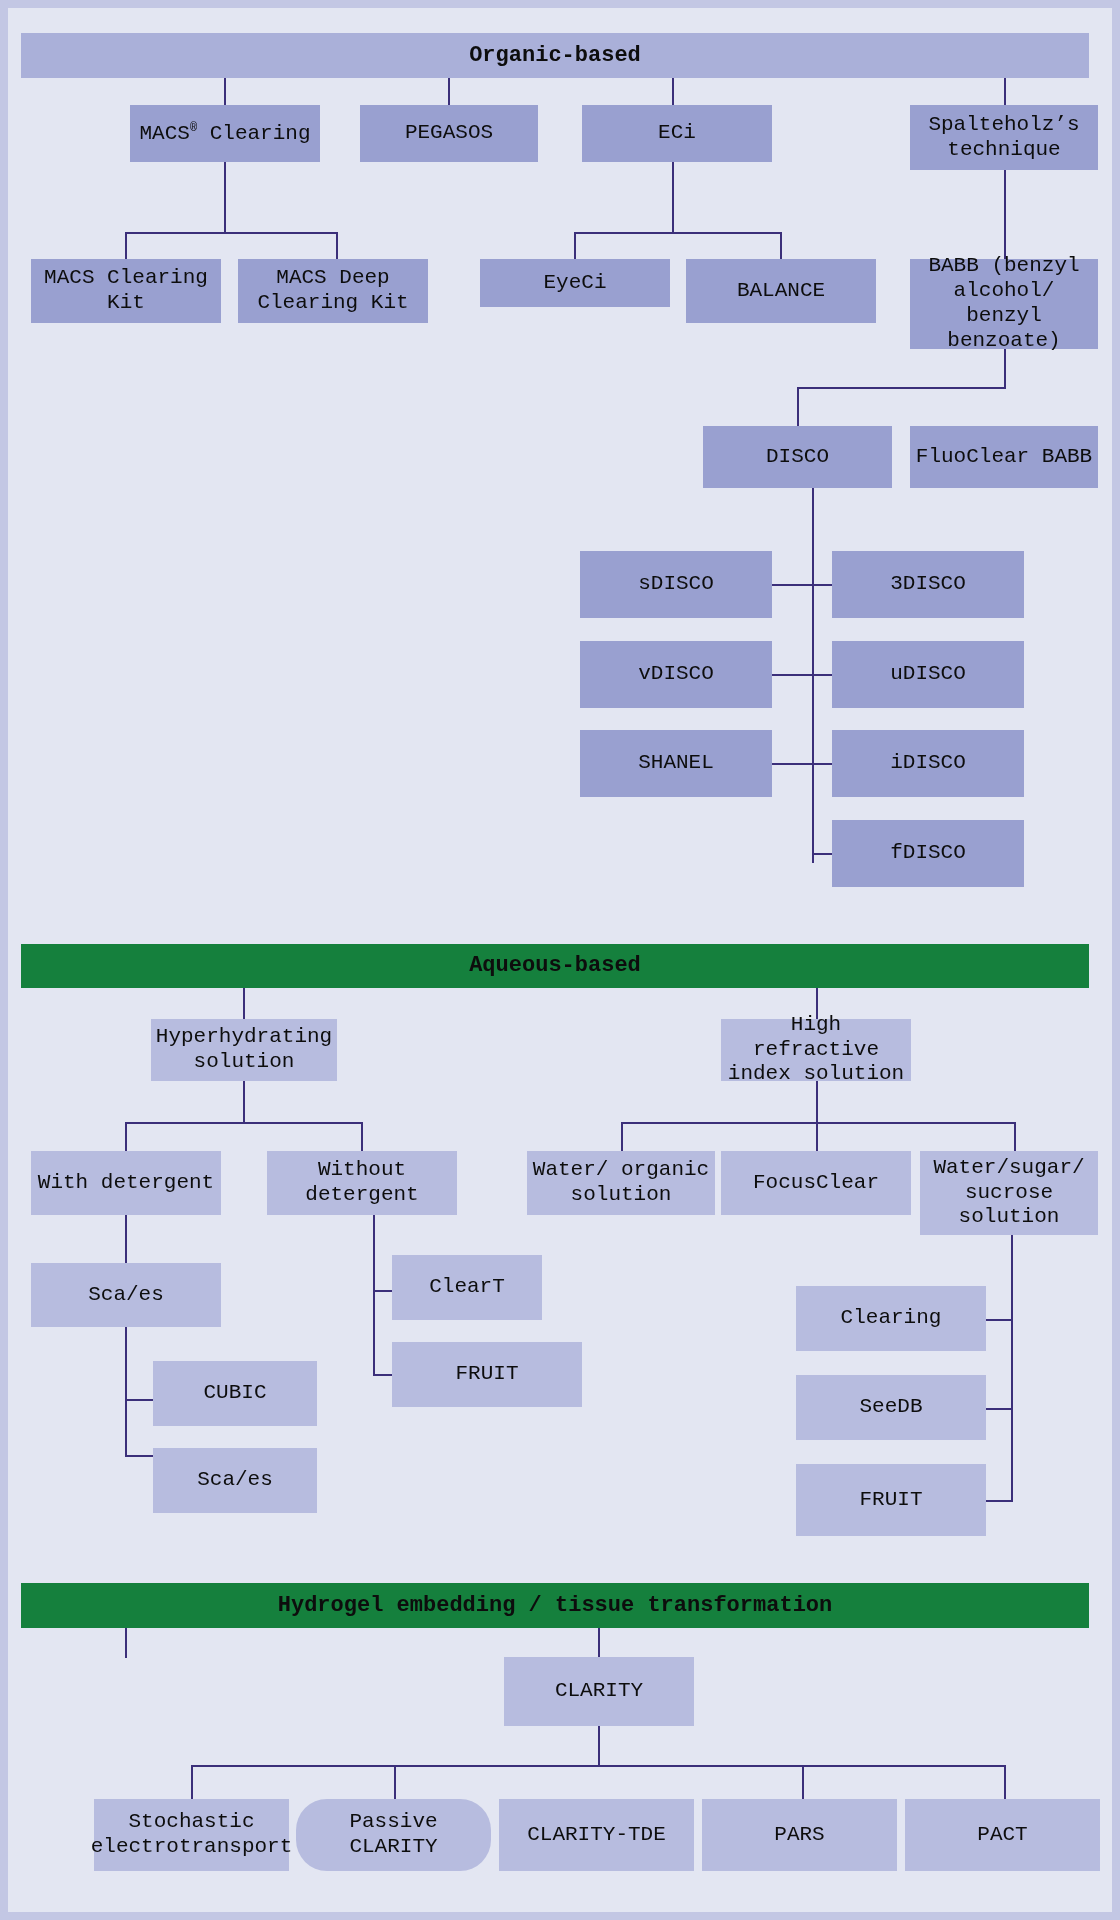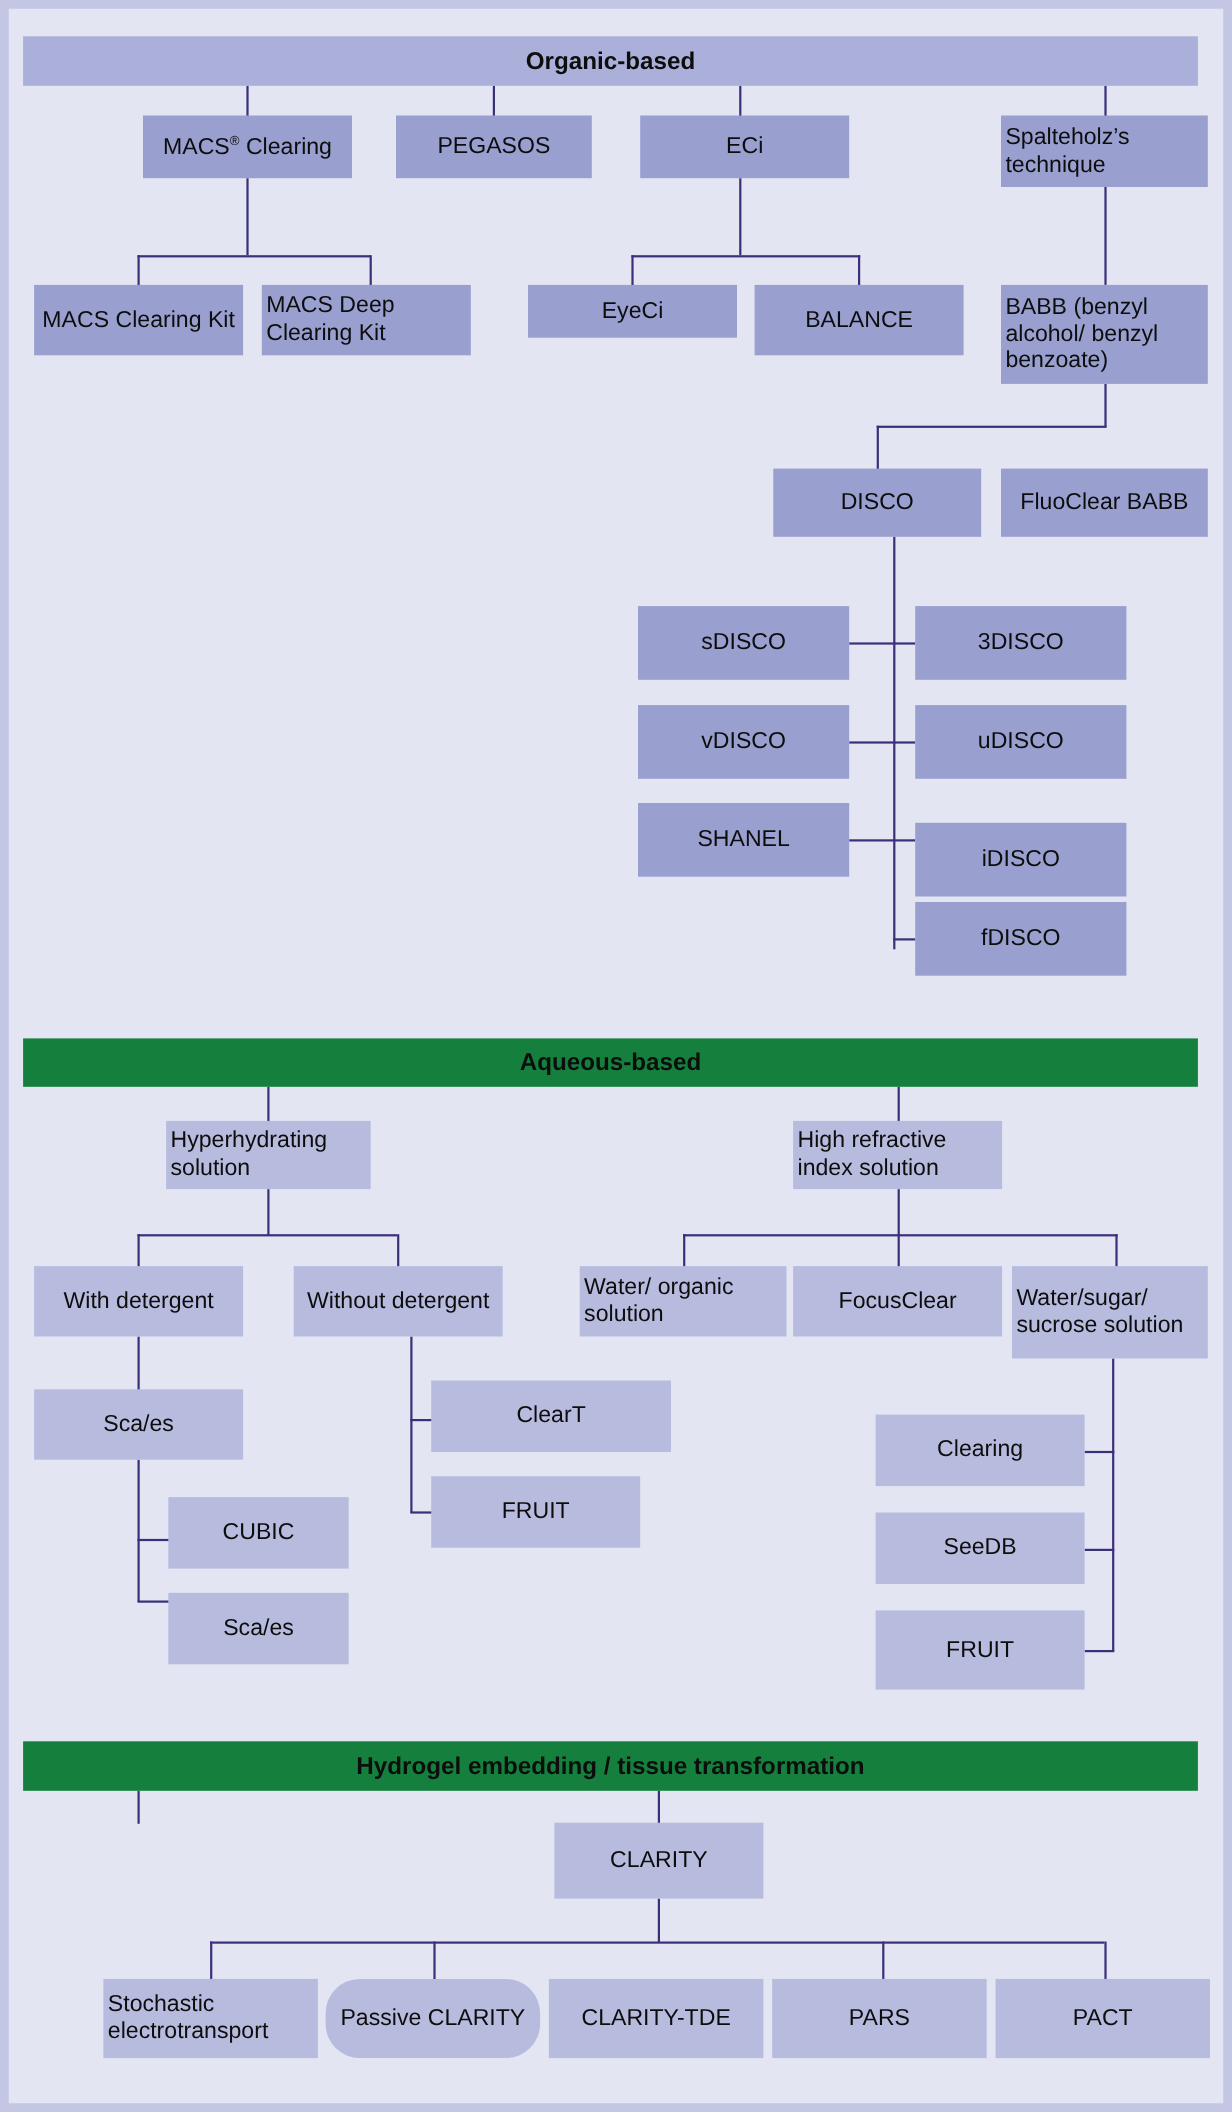--- a/index.html
+++ b/index.html
@@ -15,25 +15,27 @@
     width:1104px;height:1904px;
     background:#e3e6f2;
   }
   .node{
     position:absolute;
     background:#99a0d0;
     color:#0d0d0d;
     display:flex;
     align-items:center;
     justify-content:center;
+    text-align:center;
     font-size:21px;
     line-height:1.18;
     box-sizing:border-box;
     padding:12px 4px;
     z-index:3;
+    font-family:Liberation Mono, monospace;
   }
   .node.light{ background:#b7bcdf; }
   .node.header{
     font-weight:bold;
     font-size:22px;
     background:#aab0d9;
   }
   .node.header.dark{ background:#15803d; }
   .ln{
     position:absolute;
@@ -90,21 +92,21 @@
 
   <div class="node" style="left:572px;top:543px;width:192px;height:67px;">sDISCO</div>
   <div class="node" style="left:824px;top:543px;width:192px;height:67px;">3DISCO</div>
   <div class="ln h" style="left:764px;top:576px;width:60px;"></div>
 
   <div class="node" style="left:572px;top:633px;width:192px;height:67px;">vDISCO</div>
   <div class="node" style="left:824px;top:633px;width:192px;height:67px;">uDISCO</div>
   <div class="ln h" style="left:764px;top:666px;width:60px;"></div>
 
   <div class="node" style="left:572px;top:722px;width:192px;height:67px;">SHANEL</div>
-  <div class="node" style="left:824px;top:722px;width:192px;height:67px;margin-top:18px;">iDISCO</div>
+  <div class="node" style="left:824px;top:722px;width:192px;height:67px;">iDISCO</div>
   <div class="ln h" style="left:764px;top:755px;width:60px;"></div>
 
   <div class="node" style="left:824px;top:812px;width:192px;height:67px;">fDISCO</div>
   <div class="ln h" style="left:804px;top:845px;width:20px;"></div>
 
   <div class="node header dark" style="left:13px;top:936px;width:1068px;height:44px;">Aqueous-based</div>
 
   <div class="ln v" style="left:235px;top:980px;height:32px;"></div>
   <div class="ln v" style="left:808px;top:980px;height:32px;"></div>
 
@@ -124,21 +126,21 @@
 
   <div class="ln v" style="left:117px;top:1319px;height:129px;"></div>
   <div class="ln h" style="left:117px;top:1391px;width:29px;"></div>
   <div class="ln h" style="left:117px;top:1447px;width:29px;"></div>
   <div class="node light" style="left:145px;top:1353px;width:164px;height:65px;">CUBIC</div>
   <div class="node light" style="left:145px;top:1440px;width:164px;height:65px;">Sca/es</div>
 
   <div class="ln v" style="left:365px;top:1207px;height:160px;"></div>
   <div class="ln h" style="left:365px;top:1282px;width:20px;"></div>
   <div class="ln h" style="left:365px;top:1366px;width:20px;"></div>
-  <div class="node light" style="left:384px;top:1247px;width:218px;height:65px;">ClearT</div>
+  <div class="node light" style="left:384px;top:1247px;width:150px;height:65px;">ClearT</div>
   <div class="node light" style="left:384px;top:1334px;width:190px;height:65px;">FRUIT</div>
 
   <div class="ln v" style="left:808px;top:1073px;height:42px;"></div>
   <div class="ln h" style="left:613px;top:1114px;width:395px;"></div>
   <div class="ln v" style="left:613px;top:1114px;height:30px;"></div>
   <div class="ln v" style="left:808px;top:1114px;height:30px;"></div>
   <div class="ln v" style="left:1006px;top:1114px;height:30px;"></div>
 
   <div class="node light" style="left:519px;top:1143px;width:188px;height:64px;">Water/ organic solution</div>
   <div class="node light" style="left:713px;top:1143px;width:190px;height:64px;">FocusClear</div>

